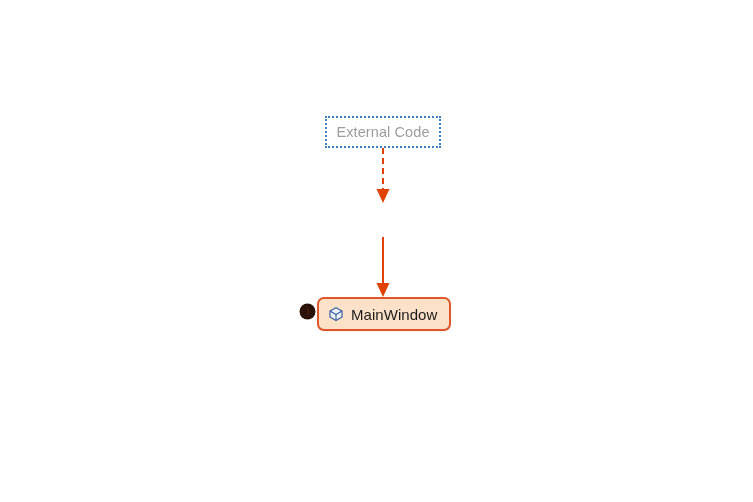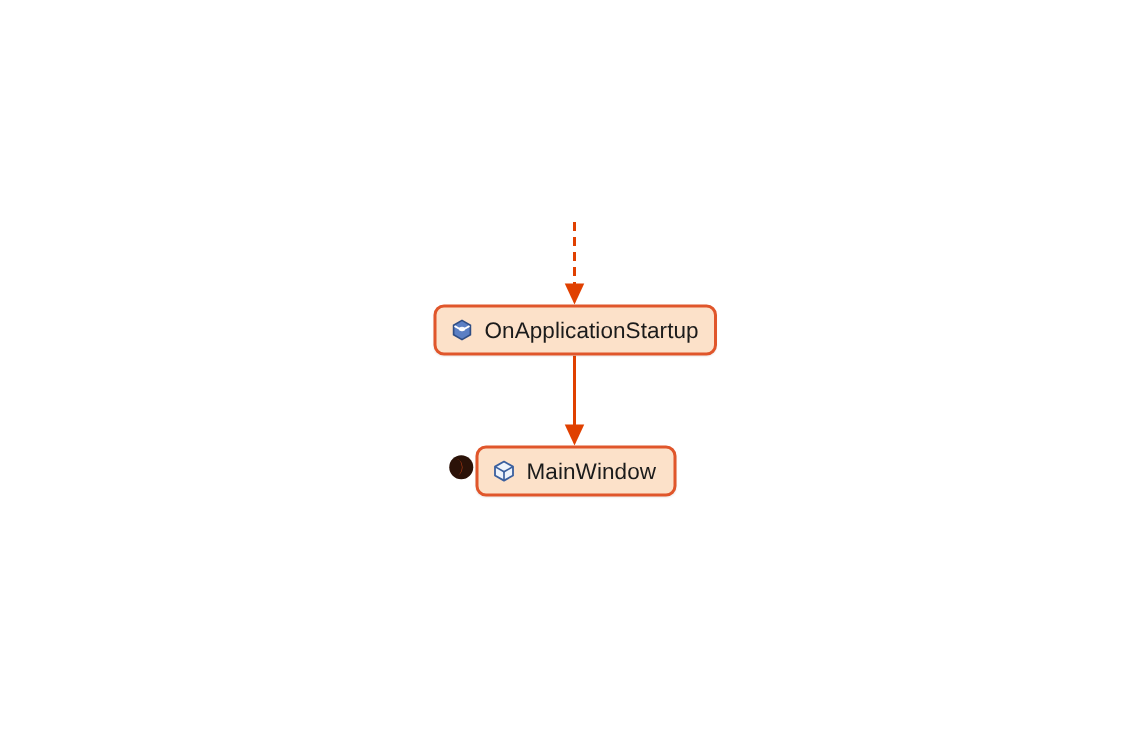--- a/index.html
+++ b/index.html
@@ -110,29 +110,24 @@
   <svg class="edge edge-dashed" viewBox="0 0 16 56" width="16" height="56" xmlns="http://www.w3.org/2000/svg">
     <line x1="8" y1="0" x2="8" y2="44" stroke="#e04000" stroke-width="2" stroke-dasharray="6 4"></line>
     <polygon points="8,55 1.5,41 14.5,41" fill="#e04000"></polygon>
   </svg>
 
   <svg class="edge edge-solid" viewBox="0 0 16 61" width="16" height="61" xmlns="http://www.w3.org/2000/svg">
     <line x1="8" y1="0" x2="8" y2="48" stroke="#e04000" stroke-width="2"></line>
     <polygon points="8,60 1.5,46 14.5,46" fill="#e04000"></polygon>
   </svg>
 
+  <div class="external-node">
+    <span class="external-label">External Code</span>
+  </div>
 
-  <div class="node node-startup">
-    <svg class="node-icon" viewBox="0 0 16 16" xmlns="http://www.w3.org/2000/svg">
-      <path d="M8 1.6 L13.6 4.8 L13.6 11.2 L8 14.4 L2.4 11.2 L2.4 4.8 Z" fill="#5b7fc4" stroke="#2f4d84" stroke-width="1.1"></path>
-      <path d="M3.4 5.6 L8 8.2 L12.6 5.6" fill="none" stroke="#ffffff" stroke-width="1.2" stroke-linecap="round"></path>
-      <ellipse cx="8" cy="7.4" rx="2.1" ry="1.5" fill="#ffffff" opacity="0.92"></ellipse>
-    </svg>
-    <span class="node-label">OnApplicationStartup</span>
-  </div>
 
   <div class="node node-mainwindow">
     <svg class="node-icon" viewBox="0 0 16 16" xmlns="http://www.w3.org/2000/svg">
       <path d="M8 1.7 L14 5.1 L14 11.0 L8 14.4 L2 11.0 L2 5.1 Z" fill="#eef3fb" stroke="#3a5f9e" stroke-width="1.2" stroke-linejoin="round"></path>
       <path d="M2 5.1 L8 8.5 L14 5.1" fill="none" stroke="#3a5f9e" stroke-width="1.1"></path>
       <path d="M8 8.5 L8 14.4" fill="none" stroke="#3a5f9e" stroke-width="1.1"></path>
     </svg>
     <span class="node-label">MainWindow</span>
   </div>
 

